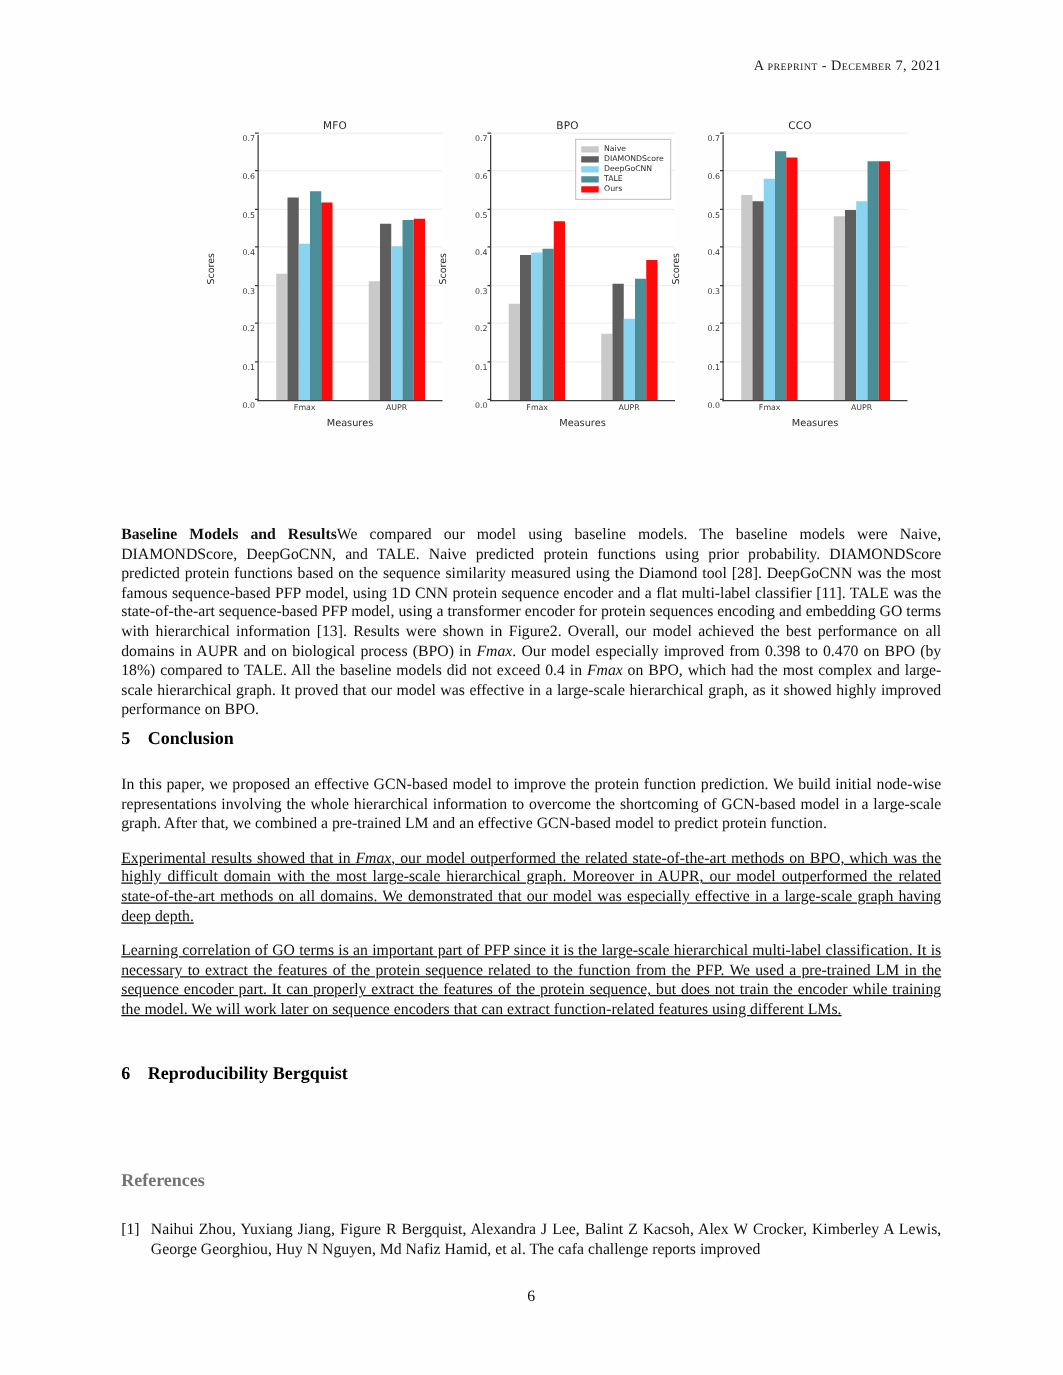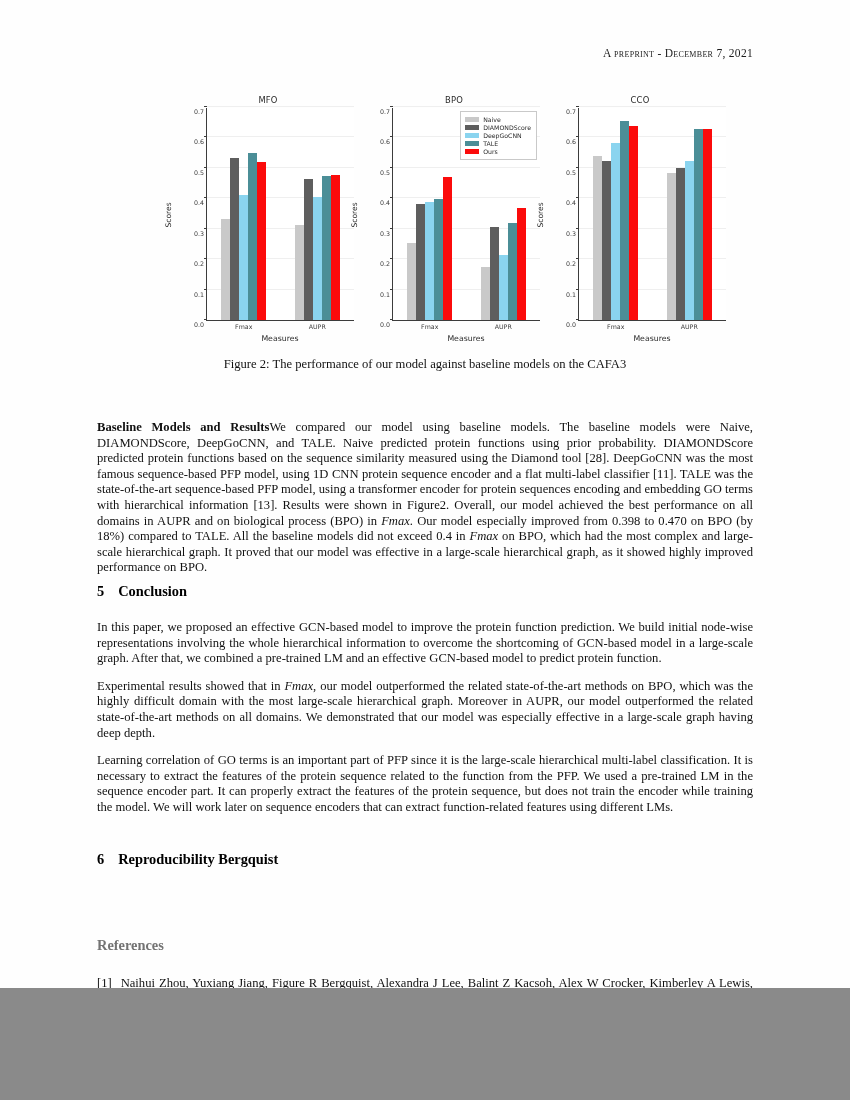--- a/index.html
+++ b/index.html
@@ -1,18 +1,18 @@
 <!DOCTYPE html>
 <html><head>
 <meta charset="utf-8">
 <style>
   html,body{margin:0;padding:0;background:#8a8a8a;}
   body{font-family:"Liberation Serif",serif;}
   .page{
-    position:relative;width:850px;height:988px;background:#fefefe;margin:0 auto;
+    position:relative;width:850px;height:1100px;background:#fefefe;margin:0 auto;
     overflow:hidden;
   }
   .content{position:absolute;left:97px;top:0;width:656px;height:1100px;}
 
   
   .runhead{
     position:absolute;right:0;top:47px;font-size:11.5px;color:#1c1c1c;
     font-variant:small-caps;letter-spacing:.3px;white-space:nowrap;
   }
 
@@ -64,21 +64,21 @@
                white-space:nowrap;}
   .caption{
     text-align:center;font-size:12.6px;color:#111;margin-top:14px;
   }
 
   
   .para{
     font-size:12.6px;line-height:15.6px;color:#111;text-align:justify;
     margin:0;
   }
-  .para + .para{margin-top:12px;}
+  .para + .para{margin-top:12px;text-decoration:underline;}
   .runin{font-weight:bold;}
   .mi{font-family:"Liberation Serif",serif;font-style:italic;}
   h2.sec{
     font-size:14.4px;font-weight:bold;color:#000;margin:0;
     display:flex;gap:14px;
   }
   .refhead{font-size:14.4px;font-weight:bold;color:#737373;margin:0;}
   .refitem{display:flex;gap:9px;font-size:12.6px;line-height:15.6px;
            color:#111;text-align:justify;}
   .refnum{flex:0 0 auto;}
@@ -265,21 +265,20 @@
                     <div class="bar" style="height: 190.787px; background: rgb(75, 142, 151);"></div>
                     <div class="bar" style="height: 190.787px; background: rgb(251, 11, 11);"></div>
                     <div class="xtick" style="left: 50%;">AUPR</div>
                   </div>
                 </div>
               </div>
             </div>
             <div class="xlabel">Measures</div>
           </div>
         </div>
-      <div class="caption">Figure 2: The performance of our model against baseline models on the CAFA3</div>
     </div>
 
     <div class="blk" style="top:420px;">
       <p class="para"><span class="runin">Baseline Models and Results</span><span>We compared our model using baseline models. The baseline models were Naive, DIAMONDScore, DeepGoCNN, and TALE. Naive predicted protein functions using prior probability. DIAMONDScore predicted protein functions based on the sequence similarity measured using the Diamond tool [28]. DeepGoCNN was the most famous sequence-based PFP model, using 1D CNN protein sequence encoder and a flat multi-label classifier [11]. TALE was the state-of-the-art sequence-based PFP model, using a transformer encoder for protein sequences encoding and embedding GO terms with hierarchical information [13]. Results were shown in Figure2. Overall, our model achieved the best performance on all domains in AUPR and on biological process (BPO) in </span><span class="mi">Fmax</span><span>. Our model especially improved from 0.398 to 0.470 on BPO (by 18%) compared to TALE. All the baseline models did not exceed 0.4 in </span><span class="mi">Fmax</span><span> on BPO, which had the most complex and large-scale hierarchical graph. It proved that our model was effective in a large-scale hierarchical graph, as it showed highly improved performance on BPO.</span></p>
     </div>
 
     <div class="blk" style="top:583px;">
       <h2 class="sec">
         <span>5</span>
         <span>Conclusion</span>

